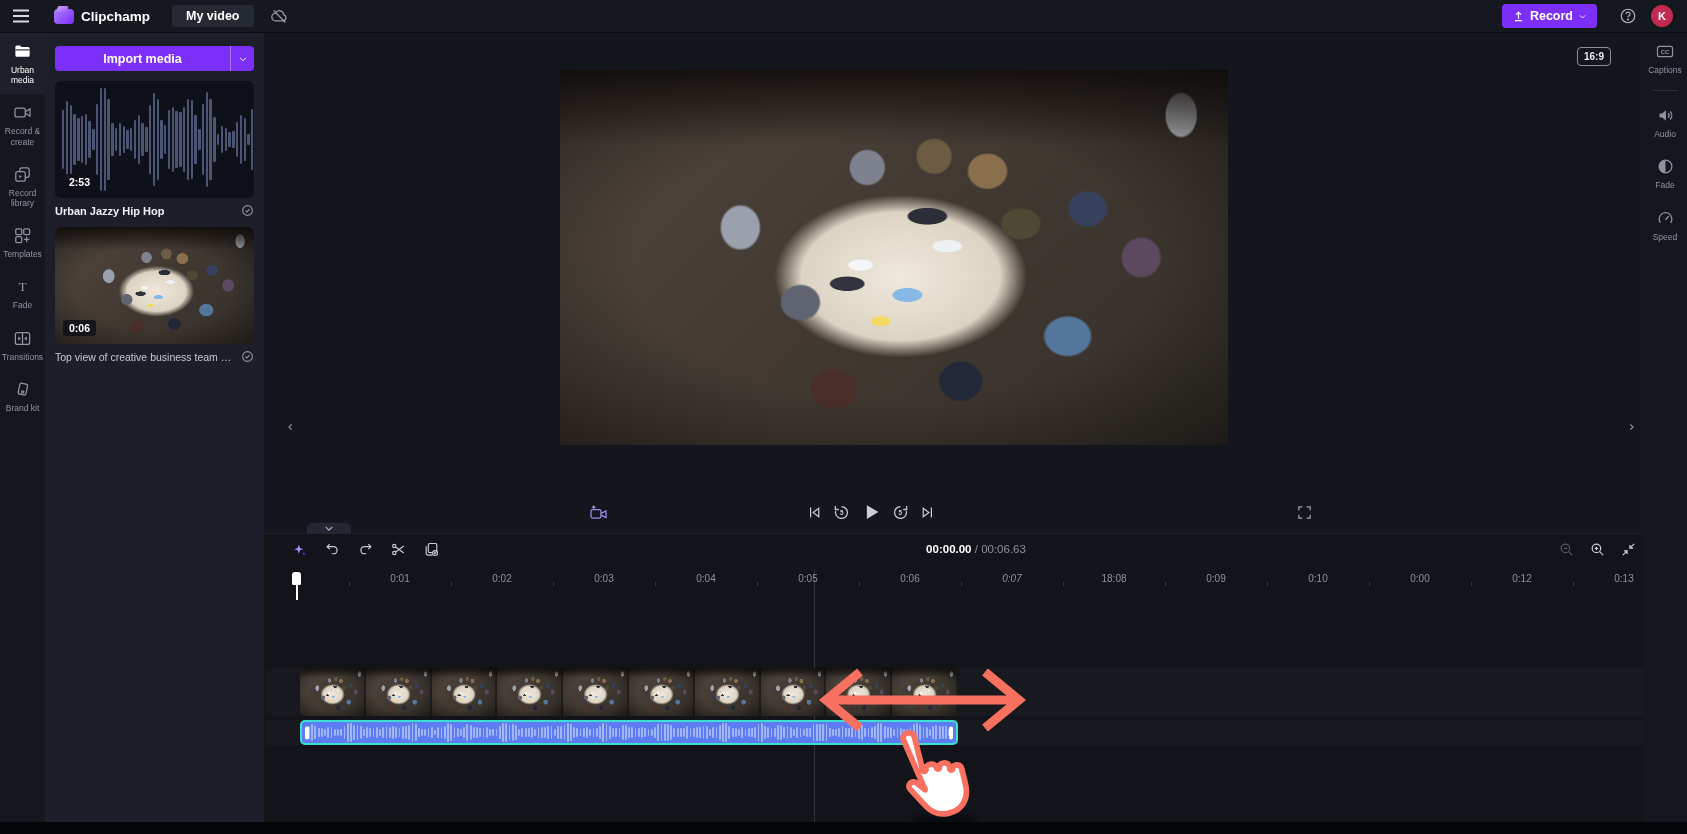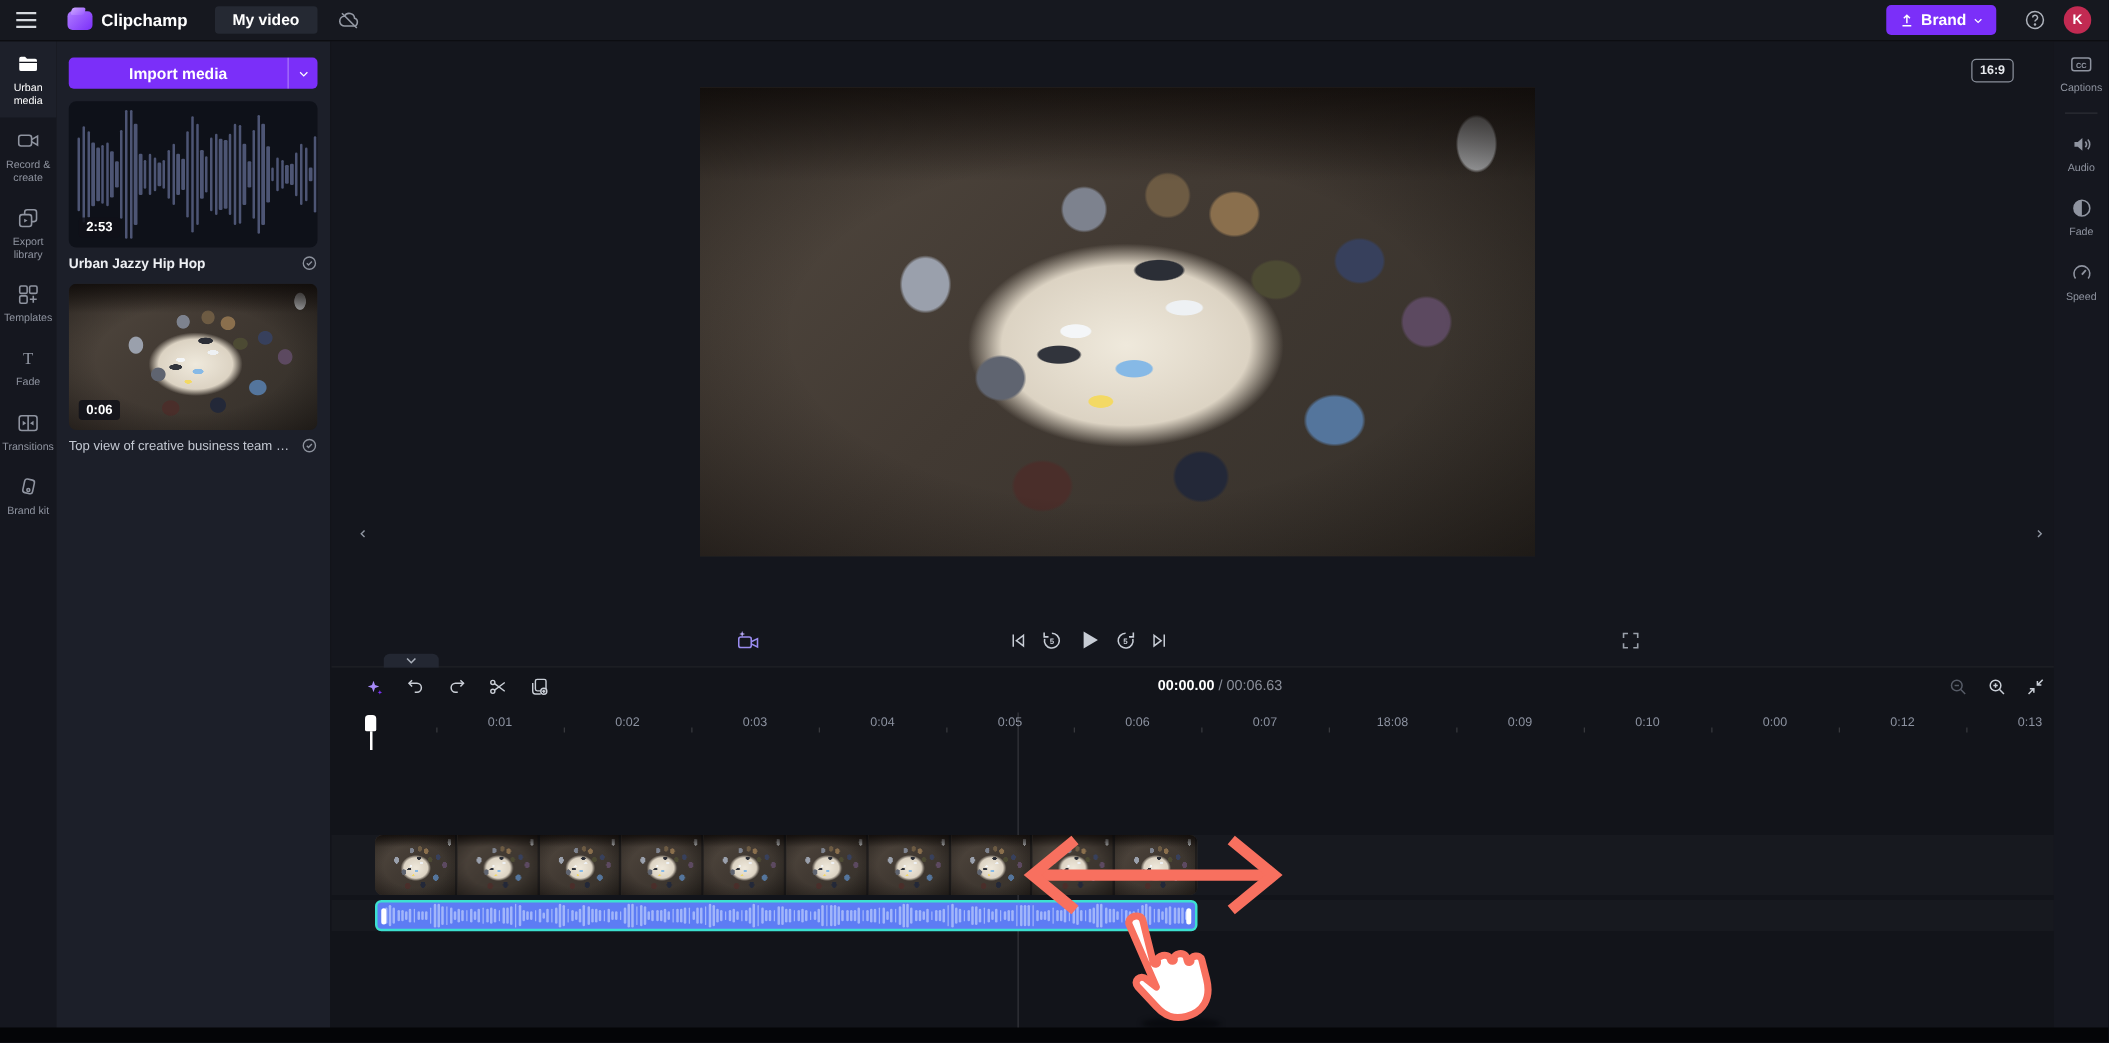--- a/index.html
+++ b/index.html
@@ -158,21 +158,21 @@
       <svg width="19" height="19" viewBox="0 0 24 24" fill="none" stroke="currentColor" stroke-width="1.6">
         <path d="M7.5 17.5H16a4 4 0 0 0 1.3-7.8A5.5 5.5 0 0 0 7 7.6a4.6 4.6 0 0 0 .5 9.9z"></path>
         <path d="M4.5 4.5l15 15"></path>
       </svg>
     </span>
     <span class="tb-spacer"></span>
     <button class="export-btn">
       <svg width="13" height="13" viewBox="0 0 24 24" fill="none" stroke="#fff" stroke-width="2.2">
         <path d="M12 16V4M7.5 8.5L12 4l4.5 4.5M5.5 19.5h13"></path>
       </svg>
-      <span>Brand</span>
+      <span>Record</span>
       <svg width="9" height="9" viewBox="0 0 24 24" fill="none" stroke="#fff" stroke-width="2.5">
         <path d="M5 9l7 7 7-7"></path>
       </svg>
     </button>
     <span class="help-btn">
       <svg width="18" height="18" viewBox="0 0 24 24" fill="none" stroke="currentColor" stroke-width="1.6">
         <circle cx="12" cy="12" r="9"></circle>
         <path d="M9.5 9.4a2.6 2.6 0 1 1 3.7 2.4c-.8.4-1.2.9-1.2 1.8"></path>
         <circle cx="12" cy="16.8" r=".6" fill="currentColor"></circle>
       </svg>
@@ -194,21 +194,21 @@
         <path d="M15.5 11l6-3.5v9l-6-3.5"></path>
       </svg>
       <span>Record &amp; create</span>
     </div>
     <div class="rail-item">
       <svg width="19" height="19" viewBox="0 0 24 24" fill="none" stroke="currentColor" stroke-width="1.6">
         <rect x="8.5" y="3.5" width="12" height="12" rx="2.5"></rect>
         <rect x="3.5" y="8.5" width="12" height="12" rx="2.5" fill="#15171f"></rect>
         <path d="M8 12.6l3.4 1.9L8 16.4z" fill="currentColor" stroke="none"></path>
       </svg>
-      <span>Export library</span>
+      <span>Record library</span>
     </div>
     <div class="rail-item">
       <svg width="19" height="19" viewBox="0 0 24 24" fill="none" stroke="currentColor" stroke-width="1.6">
         <rect x="3.5" y="3.5" width="7.5" height="7.5" rx="1.5"></rect>
         <rect x="13.5" y="3.5" width="7.5" height="7.5" rx="1.5"></rect>
         <rect x="3.5" y="13.5" width="7.5" height="7.5" rx="1.5"></rect>
         <path d="M17.2 13.5v7M13.7 17h7"></path>
       </svg>
       <span>Templates</span>
     </div>
@@ -497,21 +497,21 @@
         <span class="ruler-label" style="left: 237px;">0:02</span>
         <i class="ruler-tick" style="left: 288px;"></i>
         <span class="ruler-label" style="left: 339px;">0:03</span>
         <i class="ruler-tick" style="left: 390px;"></i>
         <span class="ruler-label" style="left: 441px;">0:04</span>
         <i class="ruler-tick" style="left: 492px;"></i>
         <span class="ruler-label" style="left: 543px;">0:05</span>
         <i class="ruler-tick" style="left: 594px;"></i>
         <span class="ruler-label" style="left: 645px;">0:06</span>
         <i class="ruler-tick" style="left: 696px;"></i>
-        <span class="ruler-label" style="left: 747px;">0:07</span>
+        <span class="ruler-label" style="left: 747px; font-style: italic;">0:07</span>
         <i class="ruler-tick" style="left: 798px;"></i>
         <span class="ruler-label" style="left: 849px;">18:08</span>
         <i class="ruler-tick" style="left: 900px;"></i>
         <span class="ruler-label" style="left: 951px;">0:09</span>
         <i class="ruler-tick" style="left: 1002px;"></i>
         <span class="ruler-label" style="left: 1053px;">0:10</span>
         <i class="ruler-tick" style="left: 1104px;"></i>
         <span class="ruler-label" style="left: 1155px;">0:00</span>
         <i class="ruler-tick" style="left: 1206px;"></i>
         <span class="ruler-label" style="left: 1257px;">0:12</span>

